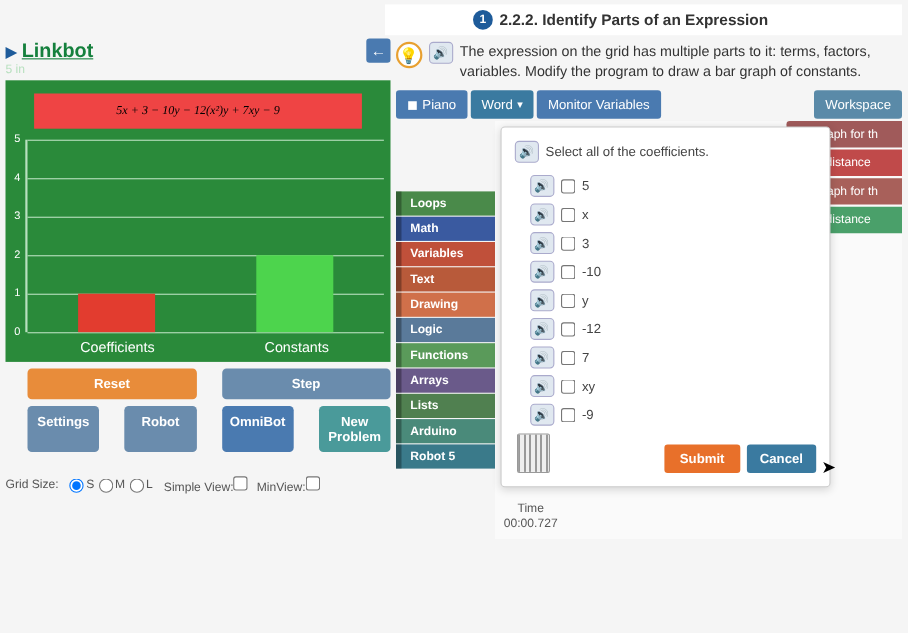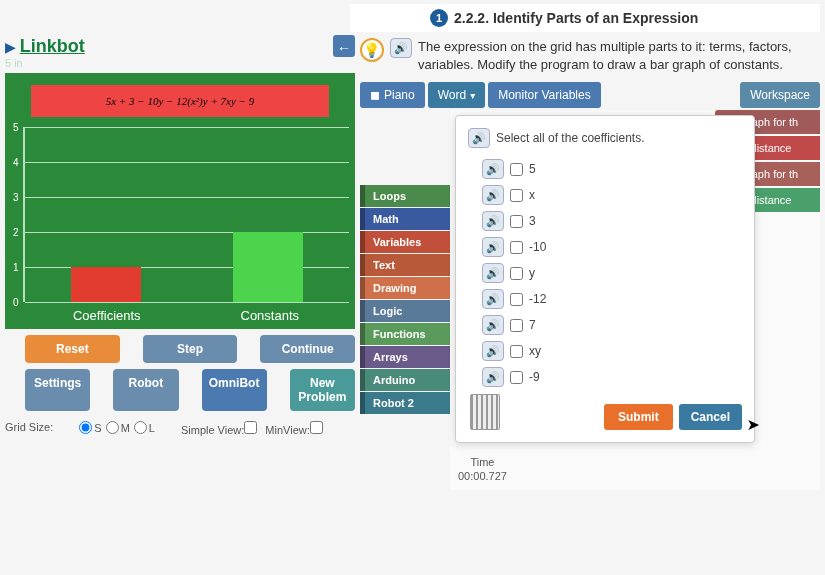--- a/index.html
+++ b/index.html
@@ -27,21 +27,21 @@
   .bar.green { background: #4dd44d; }
   .x-labels { display: flex; justify-content: space-around; color: #fff; font-size: 13px; margin-top: 6px; margin-left: 12px; }
 
   .ctrl-row { display: flex; gap: 3px; margin-top: 6px; }
   .ctrl-btn { flex: 1; padding: 7px 4px; border-radius: 4px; color: #fff; font-size: 12px; text-align: center; font-weight: bold; margin-left: 20px; }
   .orange { background: #e88c3a; }
   .blue { background: #6a8cad; }
   .teal { background: #4a9a9a; }
   .deepblue { background: #4a7ab0; }
   
-  .grid-row { margin-top: 10px; font-size: 11px; color: #555; display: flex; align-items: flex-start; gap: 26px; }
+  .grid-row { margin-top: 22px; font-size: 11px; color: #555; display: flex; align-items: center; gap: 10px; }
   .radio-group { display: flex; gap: 4px; align-items: center; }
   .radio-group label { display: flex; align-items: center; gap: 2px; }
   .chk-group { display: flex; gap: 8px; align-items: center; }
 
   .mid-panel { position: absolute; left: 360px; top: 38px; right: 5px; }
   .hint-row { display: flex; gap: 6px; align-items: flex-start; margin-bottom: 8px; }
   .bulb { width: 24px; height: 24px; border-radius: 50%; border: 2px solid #e8a030; background: #fff; color: #e8a030; display: flex; align-items: center; justify-content: center; font-size: 14px; flex-shrink: 0; }
   .speaker { width: 22px; height: 20px; border-radius: 4px; border: 1px solid #aac; background: #e0e8f0; color: #56789a; display: flex; align-items: center; justify-content: center; font-size: 11px; flex-shrink: 0; }
   .hint-text { font-size: 13px; color: #333; line-height: 1.4; }
 
@@ -126,21 +126,20 @@
     </div>
     <div class="x-labels">
       <div>Coefficients</div>
       <div>Constants</div>
     </div>
   </div>
 
   <div class="ctrl-row">
     <div class="ctrl-btn orange">Reset</div>
     <div class="ctrl-btn blue">Step</div>
-    <div class="ctrl-btn blue">Continue</div>
   </div>
   <div class="ctrl-row">
     <div class="ctrl-btn blue">Settings</div>
     <div class="ctrl-btn blue">Robot</div>
     <div class="ctrl-btn deepblue">OmniBot</div>
     <div class="ctrl-btn teal">New Problem</div>
   </div>
 
   <div class="grid-row">
     <span>Grid Size:</span>
@@ -185,22 +184,23 @@
   <div class="block-row">
     <div class="categories">
       <div class="cat-btn c-loops">Loops</div>
       <div class="cat-btn c-math">Math</div>
       <div class="cat-btn c-vars">Variables</div>
       <div class="cat-btn c-text">Text</div>
       <div class="cat-btn c-draw">Drawing</div>
       <div class="cat-btn c-logic">Logic</div>
       <div class="cat-btn c-func">Functions</div>
       <div class="cat-btn c-arrays">Arrays</div>
+      <div class="cat-btn c-lists">Lists</div>
       <div class="cat-btn c-arduino">Arduino</div>
-      <div class="cat-btn c-robot">Robot 2</div>
+      <div class="cat-btn c-robot">Robot 5</div>
     </div>
 
     <div class="workspace">
       <div class="code-blocks">
         <div class="code-block cb1">bar graph for th</div>
         <div class="code-block cb2">ance(distance</div>
         <div class="code-block cb3">bar graph for th</div>
         <div class="code-block cb4">ance(distance</div>
       </div>
 

